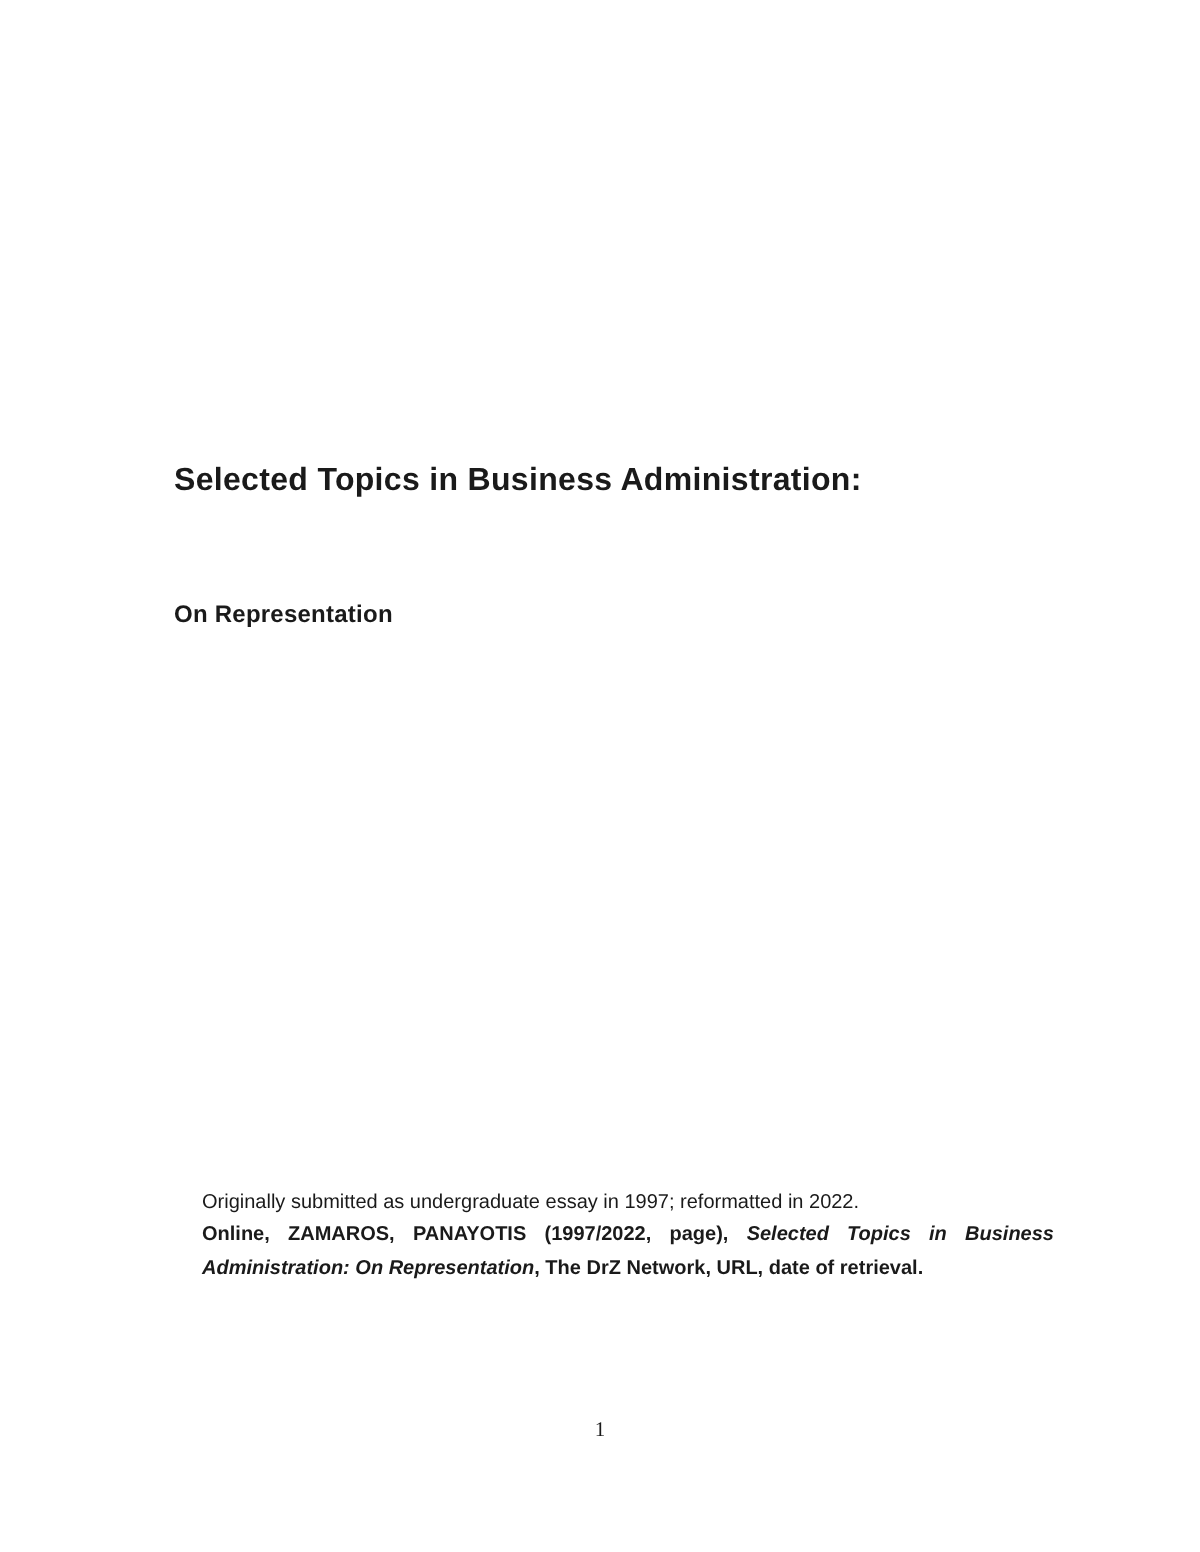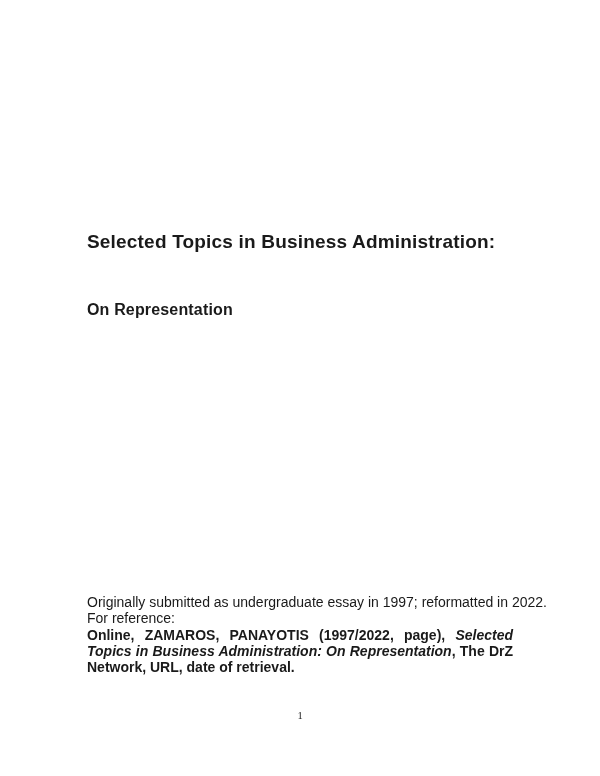--- a/index.html
+++ b/index.html
@@ -28,54 +28,54 @@
     left: 87px;
     top: 0;
     width: 426px;
     height: 776px;
   }
 
   .title-main {
     position: absolute;
     left: 0;
     top: 231px;
-    font-size: 19px;
+    font-size: 16px;
     font-weight: bold;
     letter-spacing: 0.01em;
     line-height: 1.2;
     white-space: nowrap;
   }
 
   .title-sub {
     position: absolute;
     left: 0;
     top: 300px;
-    font-size: 16px;
+    font-size: 12px;
     font-weight: bold;
     letter-spacing: 0.01em;
     line-height: 1.2;
     white-space: nowrap;
   }
 
   .author {
     position: absolute;
     left: 0;
     top: 365px;
     font-size: 11.2px;
     font-weight: normal;
     line-height: 1.3;
     white-space: nowrap;
   }
 
   .footer-block {
     position: absolute;
-    left: 0;
+    left: 14px;
     top: 594px;
     width: 426px;
-    font-size: 14px;
+    font-size: 10px;
     line-height: 16.3px;
   }
 
   .footer-line {
     text-align: left;
     white-space: nowrap;
   }
 
   .citation {
     text-align: justify;
@@ -105,21 +105,20 @@
 <div class="page">
   <div class="content">
 
     <div class="title-main">Selected Topics in Business Administration:</div>
 
     <div class="title-sub">On Representation</div>
 
 
     <div class="footer-block">
       <div class="footer-line">Originally submitted as undergraduate essay in 1997; reformatted in 2022.</div>
-      <div class="footer-line">For reference:</div>
       <div class="citation">
         <span>Online, ZAMAROS, PANAYOTIS (1997/2022, page), </span><span class="it">Selected Topics in Business Administration: On Representation</span><span>, The DrZ Network, URL, date of retrieval.</span>
       </div>
     </div>
 
   </div>
 
   <div class="page-number">1</div>
 </div>
 

